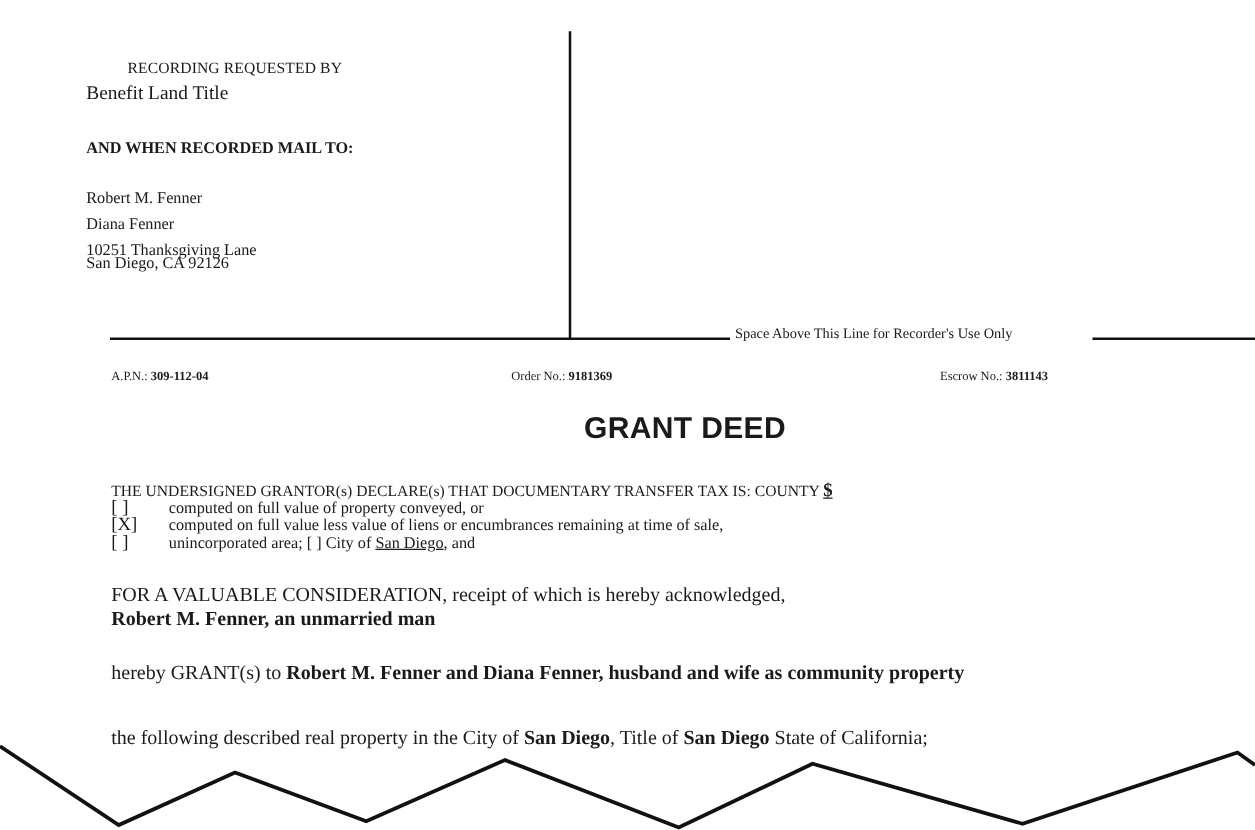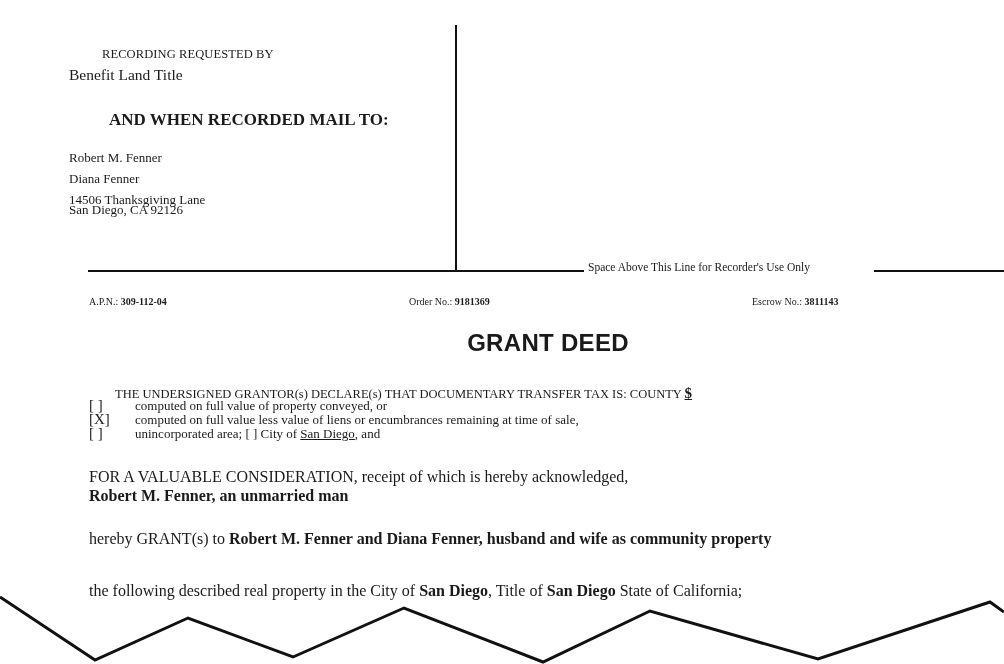--- a/index.html
+++ b/index.html
@@ -6,52 +6,52 @@
     body {
       width: 1004px; height: 664px; position: relative; overflow: hidden;
       background: #ffffff; color: #1a1a1a;
       font-family: "Liberation Serif", serif;
     }
     .abs { position: absolute; white-space: nowrap; }
     .b { font-weight: bold; }
 
     .rec-req { left: 102px; top: 47px; font-size: 12.5px; font-weight: normal; letter-spacing: 0.1px; }
     .rec-name { left: 69px; top: 66px; font-size: 15.5px; }
-    .mail-to { left: 69px; top: 110px; font-size: 17px; font-weight: bold; margin-left: 40px; }
+    .mail-to { left: 69px; top: 110px; font-size: 13px; font-weight: bold; }
     .addr { left: 69px; font-size: 13px; }
     .vline { left: 455px; top: 25px; width: 2px; height: 247px; background: #111; }
     .hline1 { left: 88px; top: 270px; width: 496px; height: 2px; background: #111; }
     .hline2 { left: 874px; top: 270px; width: 130px; height: 2px; background: #111; }
     .recorder-note { left: 588px; top: 261px; font-size: 11.5px; text-align: center; }
 
     .ref { top: 296px; font-size: 10px; }
     .ref .b { font-weight: bold; }
     .title { left: 0; width: 1096px; top: 329px; text-align: center; font-family: "Liberation Sans", sans-serif; font-weight: bold; font-size: 24px; letter-spacing: 0.3px; }
 
     .tax-line { left: 89px; font-size: 13px; line-height: 13px; }
-    .tax-head { top: 387px; font-size: 12.5px; margin-left: 26px; }
+    .tax-head { top: 387px; font-size: 12.5px; }
     .dollar { text-decoration: underline; font-weight: bold; font-size: 15px; }
     .box { display: inline-block; width: 46px; font-size: 15px; }
     .u { text-decoration: underline; }
 
     .para { left: 89px; font-size: 16px; }
     .zigzag { position: absolute; left: 0; top: 590px; }
   </style>
 </head>
 <body>
 
 <div>
 
   <div class="abs rec-req">RECORDING REQUESTED BY</div>
   <div class="abs rec-name">Benefit Land Title</div>
   <div class="abs mail-to">AND WHEN RECORDED MAIL TO:</div>
 
   <div class="abs addr" style="top:150px">Robert M. Fenner</div>
   <div class="abs addr" style="top:171px">Diana Fenner</div>
-  <div class="abs addr" style="top:192px">14506 Thanksgiving Lane</div>
+  <div class="abs addr" style="top:192px">10251 Thanksgiving Lane</div>
   <div class="abs addr" style="top:202px">San Diego, CA  92126</div>
 
   <div class="abs vline"></div>
   <div class="abs hline1"></div>
   <div class="abs recorder-note">Space Above This Line for Recorder's Use Only</div>
   <div class="abs hline2"></div>
 
   <div class="abs ref" style="left:89px">
     <span>A.P.N.: </span><span class="b">309-112-04</span>
   </div>

